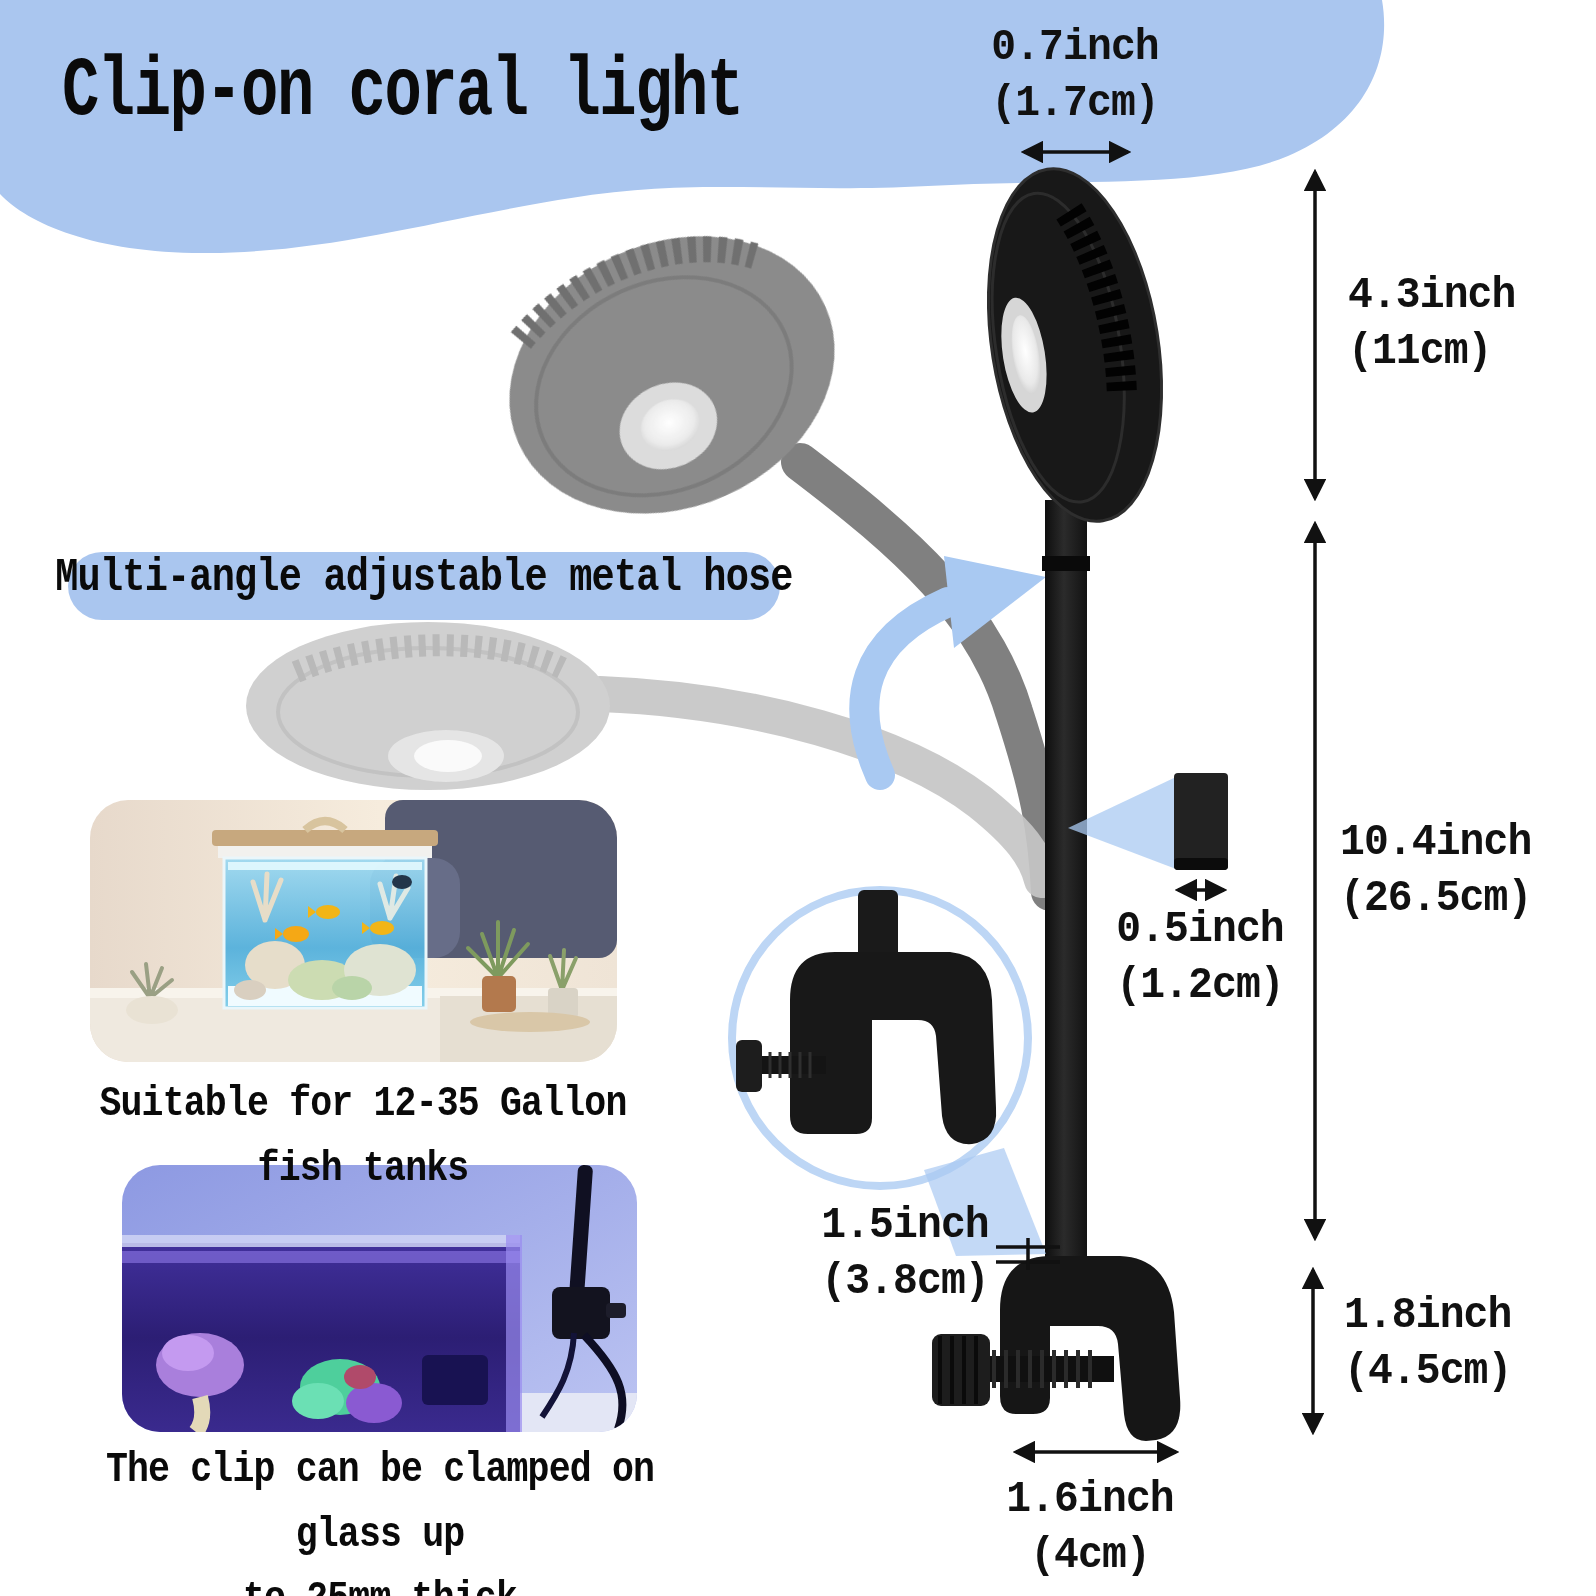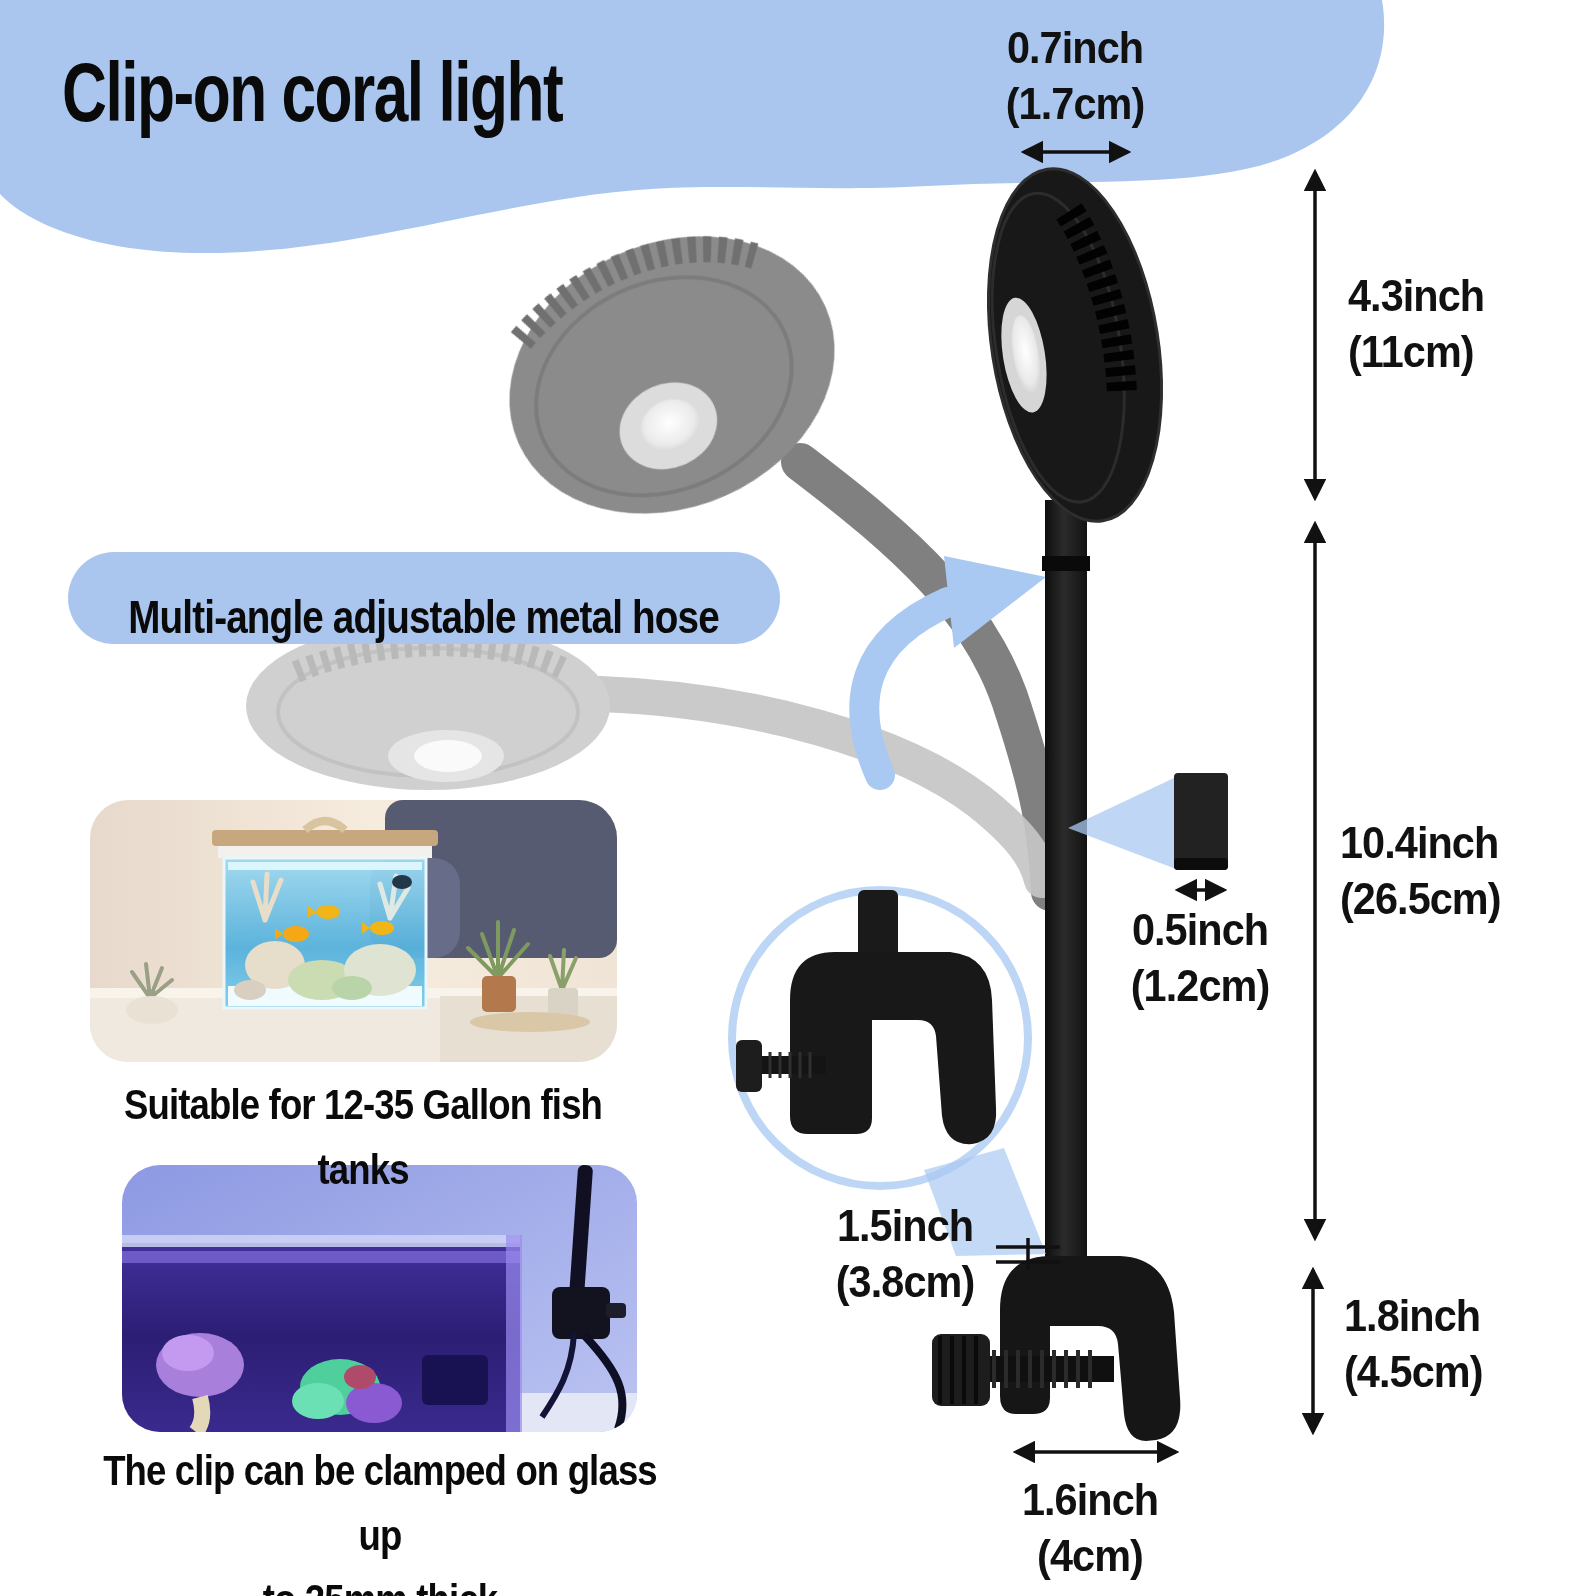--- a/index.html
+++ b/index.html
@@ -5,31 +5,31 @@
   :root{
     --accent-blue:#aac6ef;
     --arrow-blue:#a9c9f2;
     --ring-blue:#bdd6f5;
     --product-black:#1b1b1b;
     --dim-ink:#111111;
   }
   html,body{margin:0;padding:0;background:#ffffff;}
   #canvas{
     position:relative;width:1596px;height:1596px;background:#ffffff;overflow:hidden;
-    font-family:Liberation Sans, sans-serif;color:#0d0d0d;
+    font-family:Liberation Mono, monospace;color:#0d0d0d;
   }
   svg{display:block;}
   .abs{position:absolute;}
   #title{
     left:62px;top:44px;font-size:84px;font-weight:bold;letter-spacing:-2px;
     transform:scaleX(.74);transform-origin:left top;white-space:nowrap;color:#0a0a0a;
   }
   .pill{
-    left:68px;top:552px;width:712px;height:92px;border-radius:48px;
-    background:var(--accent-blue);display:flex;align-items:flex-end;justify-content:center;
+    left:68px;top:552px;width:712px;height:68px;border-radius:48px;
+    background:var(--accent-blue);display:flex;align-items:flex-start;justify-content:center;
   }
   .pill span{
     font-size:46px;font-weight:600;letter-spacing:-1px;white-space:nowrap;
     transform:scaleX(.84);color:#0a0a0a;
   }
   .dim{
     font-weight:bold;font-size:45px;line-height:1.24;color:var(--dim-ink);
     letter-spacing:-1px;white-space:nowrap;transform:scaleX(.92);transform-origin:center top;
   }
   .dim.left{transform-origin:left top;text-align:left;}

